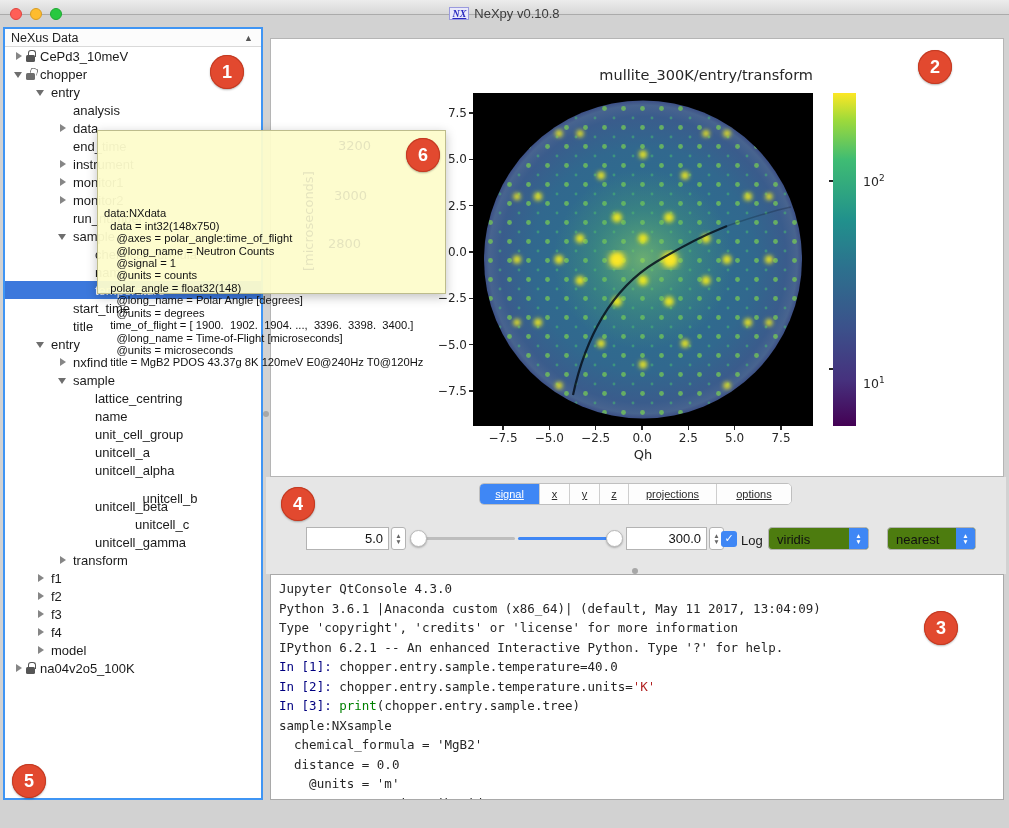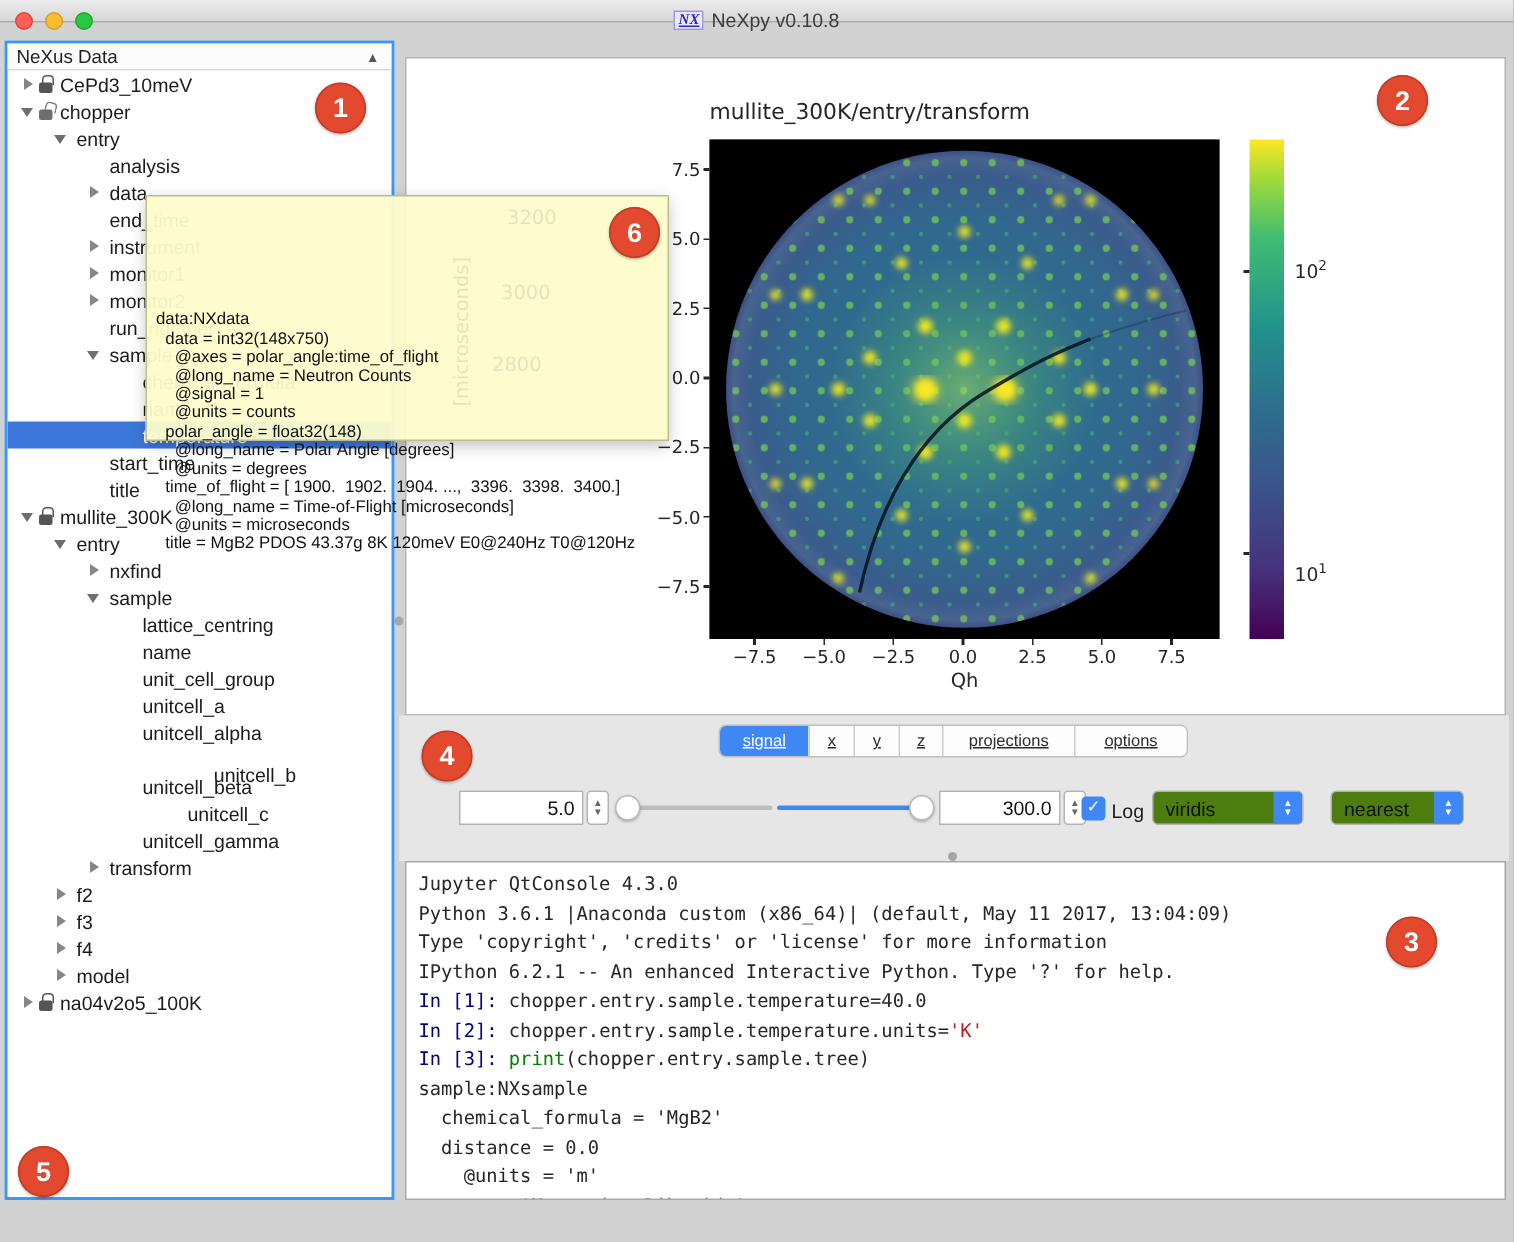--- a/index.html
+++ b/index.html
@@ -44,21 +44,21 @@
   .lockicon.open::after{ background:#6e6e6e; }
 
   
   .statusbar{ position:absolute; left:0; top:803px; width:100%; height:25px;
     background:linear-gradient(#dddddd,#c9c9c9); border-top:1px solid #9f9f9f;
     font-size:12.5px; color:#1d1d1d; line-height:24px; padding-left:6px; }
 
   
   .plot-panel{ position:absolute; left:270px; top:38px; width:734px; height:439px;
     background:#ffffff; border:1px solid #b5b5b5; }
-  .plot-title{ position:absolute; left:202px; top:28px; width:340px; text-align:left;
+  .plot-title{ position:absolute; left:202px; top:28px; width:340px; text-align:right;
     font-family:"DejaVu Sans", sans-serif; font-size:14.5px; color:#262626; }
   .axes{ position:absolute; left:202px; top:54px; width:340px; height:333px; background:#000; }
   .ticklab{ position:absolute; font-family:"DejaVu Sans", sans-serif; font-size:12px; color:#262626; }
   .tickmark{ position:absolute; background:#262626; }
   .xlabel{ position:absolute; left:202px; top:408px; width:340px; text-align:center;
     font-family:"DejaVu Sans", sans-serif; font-size:13px; color:#262626; }
   .colorbar{ position:absolute; left:562px; top:54px; width:23px; height:333px;
     background:linear-gradient(to top,#440154 0%,#46327e 14%,#3b528b 30%,#2c728e 48%,#21918c 62%,#3fbc73 80%,#9fda3a 92%,#fde725 100%); }
   .cblab{ position:absolute; font-family:"DejaVu Sans", sans-serif; font-size:12.5px; color:#262626; }
   .cblab sup{ font-size:9px; }
@@ -197,25 +197,20 @@
           <span>temperature</span>
         </div>
         <div class="trow" style="padding-left: 52px;">
           <span class="arr" style="margin-right: 4px;"></span>
           <span>start_time</span>
         </div>
         <div class="trow" style="padding-left: 52px;">
           <span class="arr" style="margin-right: 4px;"></span>
           <span>title</span>
         </div>
-        <div class="trow" style="padding-left: 8px;">
-          <span class="arr down"></span>
-          <span class="lockicon"></span>
-          <span>mullite_300K</span>
-        </div>
         <div class="trow" style="padding-left: 30px;">
           <span class="arr down" style="margin-right: 4px;"></span>
           <span>entry</span>
         </div>
         <div class="trow" style="padding-left: 52px;">
           <span class="arr right" style="margin-right: 4px;"></span>
           <span>nxfind</span>
         </div>
         <div class="trow" style="padding-left: 52px;">
           <span class="arr down" style="margin-right: 4px;"></span>
@@ -242,31 +237,35 @@
           <span>unitcell_alpha</span>
         </div>
         <div class="trow" style="padding-left: 74px; flex-direction: column;">
           <span class="arr" style="margin-right: 4px;"></span>
           <span>unitcell_b</span>
         </div>
         <div class="trow" style="padding-left: 74px;">
           <span class="arr" style="margin-right: 4px;"></span>
           <span>unitcell_beta</span>
         </div>
-        <div class="trow" style="padding-left: 104px;">
+        <div class="trow" style="padding-left: 104px; margin-left: 10px;">
           <span class="arr" style="margin-right: 4px;"></span>
           <span>unitcell_c</span>
         </div>
         <div class="trow" style="padding-left: 74px;">
           <span class="arr" style="margin-right: 4px;"></span>
           <span>unitcell_gamma</span>
         </div>
         <div class="trow" style="padding-left: 52px;">
           <span class="arr right" style="margin-right: 4px;"></span>
           <span>transform</span>
+        </div>
+        <div class="trow" style="padding-left: 30px;">
+          <span class="arr right" style="margin-right: 4px;"></span>
+          <span>f1</span>
         </div>
         <div class="trow" style="padding-left: 30px;">
           <span class="arr right" style="margin-right: 4px;"></span>
           <span>f2</span>
         </div>
         <div class="trow" style="padding-left: 30px;">
           <span class="arr right" style="margin-right: 4px;"></span>
           <span>f3</span>
         </div>
         <div class="trow" style="padding-left: 30px;">

